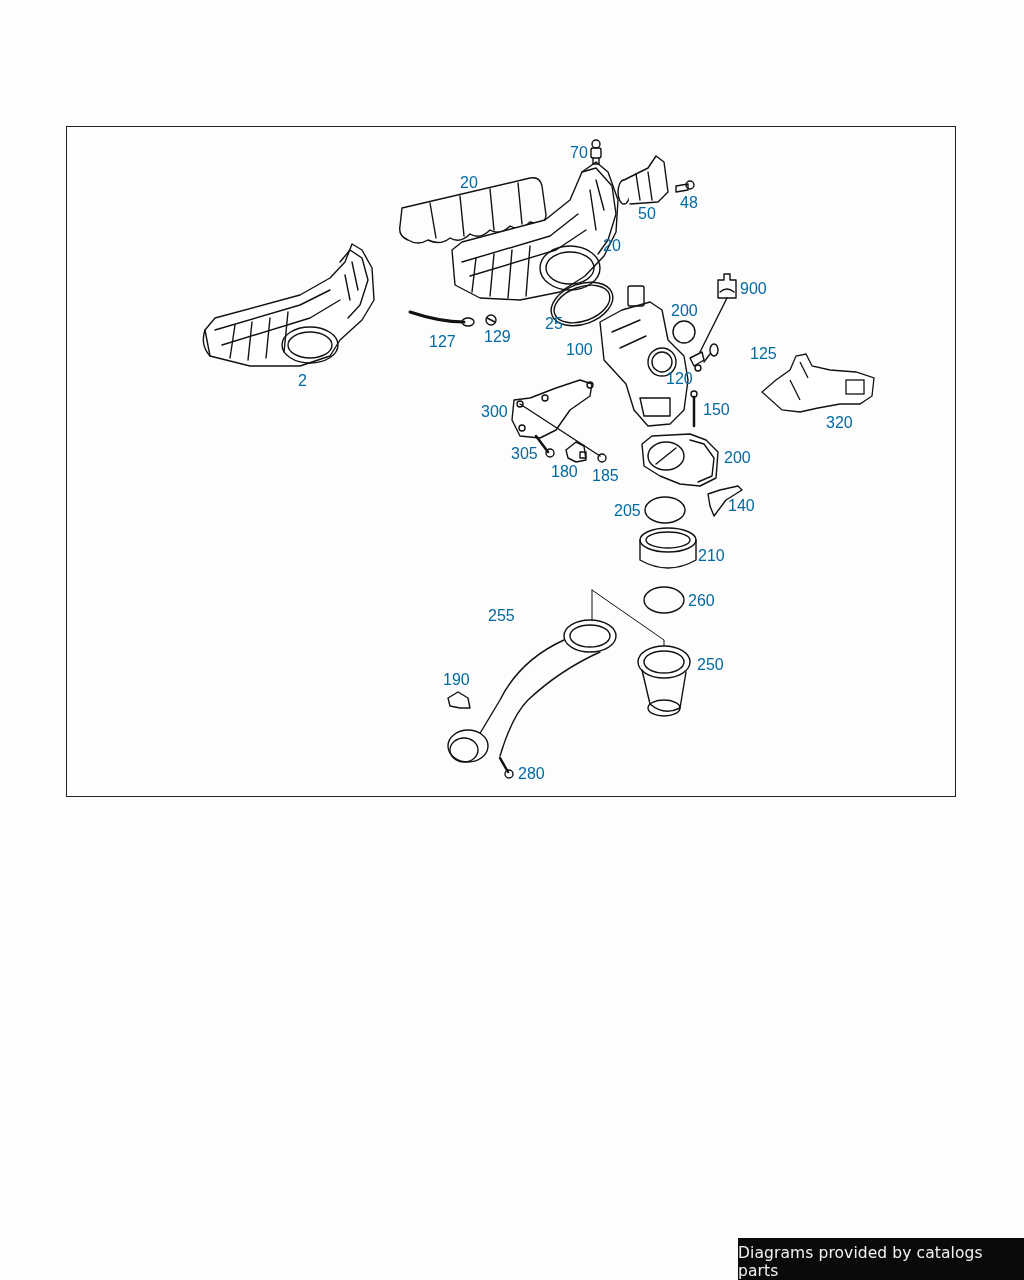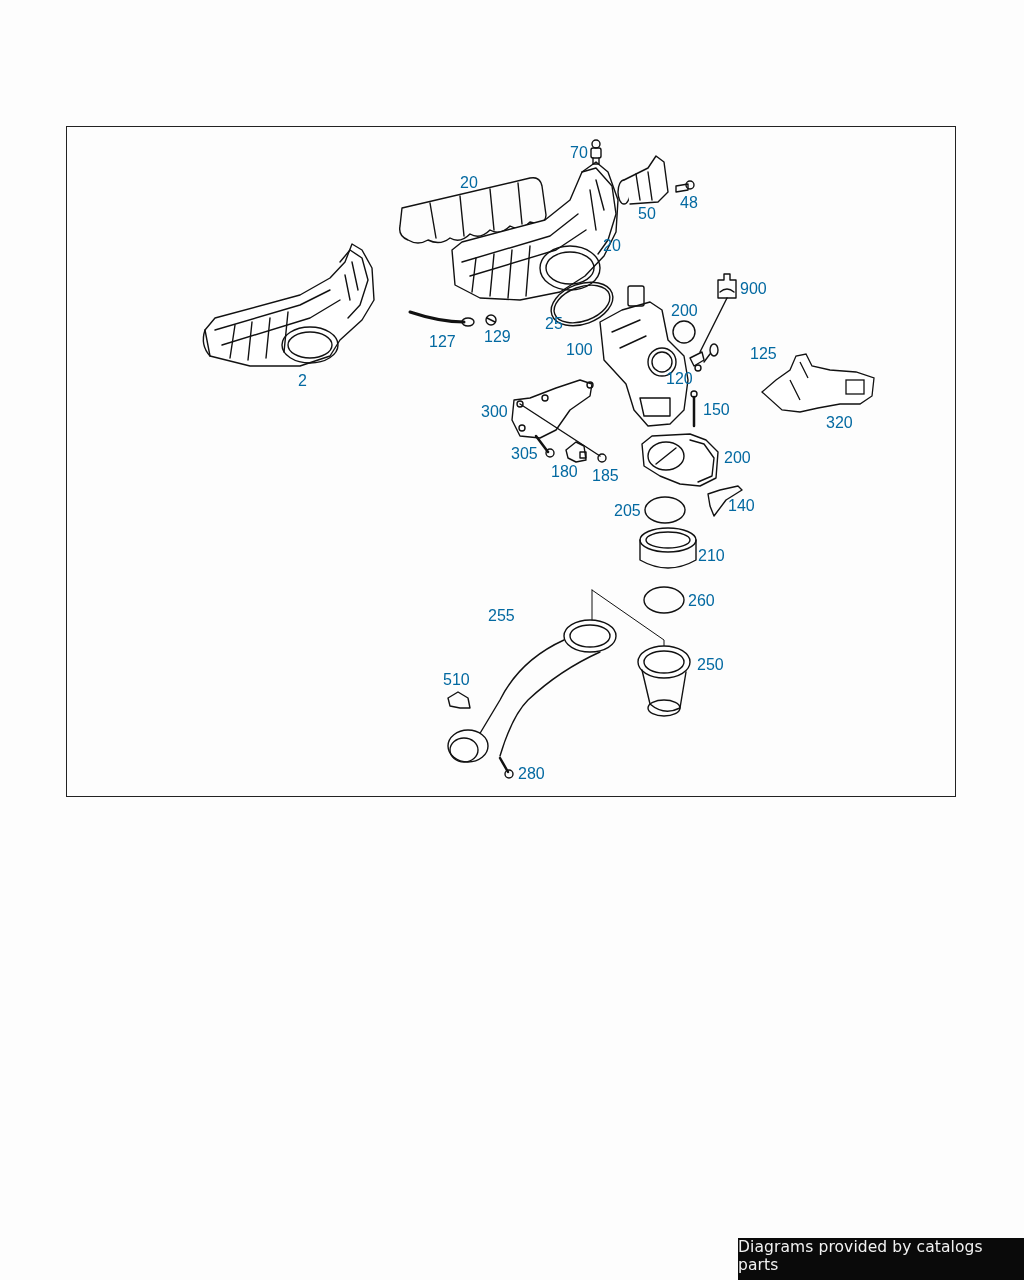--- a/index.html
+++ b/index.html
@@ -15,21 +15,21 @@
     .art { position: absolute; left: 0; top: 0; width: 1024px; height: 1280px; }
     .art svg { width: 1024px; height: 1280px; display: block; }
     .callout {
       position: absolute; font-size: 16px; color: #0369a1; line-height: 1;
       white-space: nowrap; cursor: pointer;
     }
     .badge {
       position: absolute; right: 0; bottom: 0; width: 286px; height: 42px;
       background: #0a0a0a; color: #f2f2f2; font-size: 15.5px;
       font-family: "DejaVu Sans", sans-serif;
-      display: flex; align-items: flex-start; justify-content: center;
+      display: flex; align-items: flex-end; justify-content: center;
       letter-spacing: 0.1px;
     }
   </style>
 </head>
 <body>
 
 <div class="frame"></div>
 
 <div class="art">
   <svg viewBox="0 0 1024 1280" xmlns="http://www.w3.org/2000/svg" fill="none" stroke="#111" stroke-width="1.4" stroke-linejoin="round" stroke-linecap="round">
@@ -209,21 +209,21 @@
   <span class="callout" style="left:511px;top:446px">305</span>
   <span class="callout" style="left:724px;top:450px">200</span>
   <span class="callout" style="left:551px;top:464px">180</span>
   <span class="callout" style="left:592px;top:468px">185</span>
   <span class="callout" style="left:614px;top:503px">205</span>
   <span class="callout" style="left:728px;top:498px">140</span>
   <span class="callout" style="left:698px;top:548px">210</span>
   <span class="callout" style="left:688px;top:593px">260</span>
   <span class="callout" style="left:488px;top:608px">255</span>
   <span class="callout" style="left:697px;top:657px">250</span>
-  <span class="callout" style="left:443px;top:672px">510</span>
+  <span class="callout" style="left:443px;top:672px">190</span>
   <span class="callout" style="left:518px;top:766px">280</span>
 </div>
 
 <svg style="position:absolute;left:0;top:0;width:1024px;height:1280px;pointer-events:none" viewBox="0 0 1024 1280" fill="none" stroke="#111" stroke-width="1.3">
   <path d="M762 392 L776 380 L790 370 L796 356 L806 354 L812 366 L830 370 L856 372 L874 378 L872 396 L860 404 L840 404 L818 408 L800 412 L782 410 Z" fill="#fff"></path>
   <rect x="846" y="380" width="18" height="14"></rect>
   <path d="M800 362 L808 378 M790 380 L800 400"></path>
 </svg>
 
 <div class="badge">

